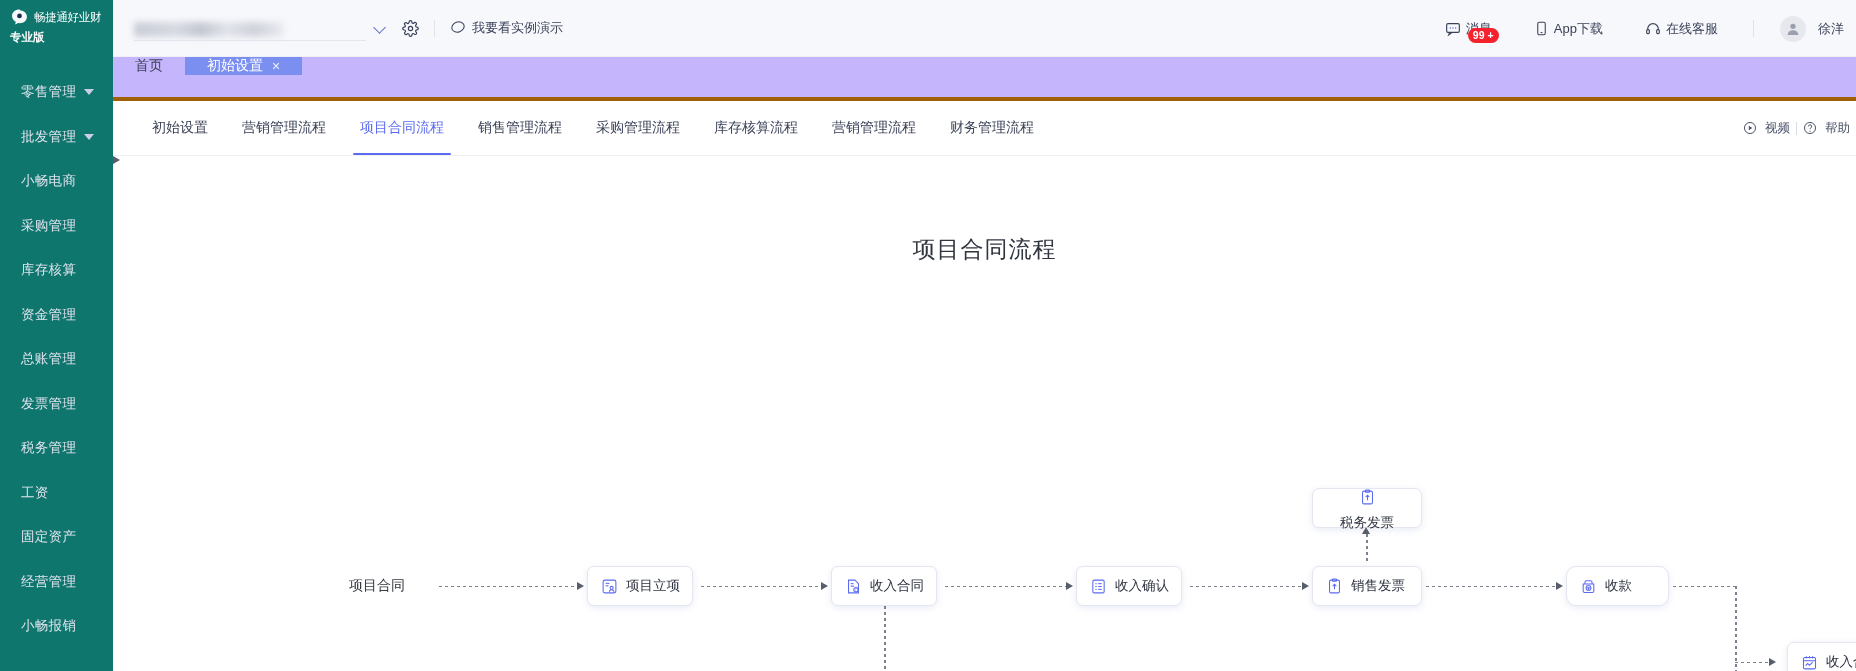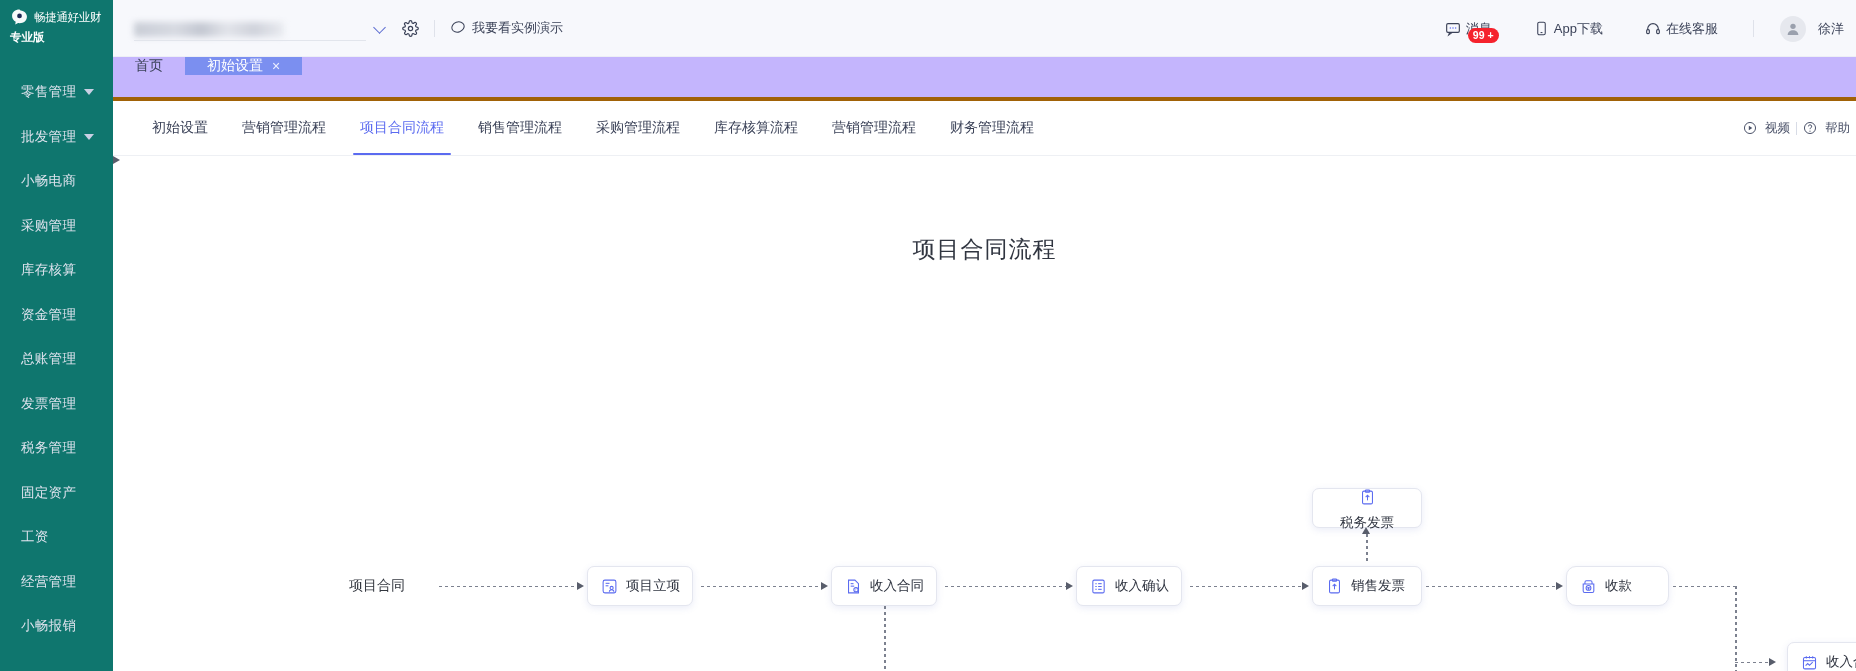--- a/index.html
+++ b/index.html
@@ -219,24 +219,24 @@
         <div class="side-item">
           <span>总账管理</span>
         </div>
         <div class="side-item">
           <span>发票管理</span>
         </div>
         <div class="side-item">
           <span>税务管理</span>
         </div>
         <div class="side-item">
+          <span>工资</span>
+        </div>
+        <div class="side-item">
           <span>固定资产</span>
-        </div>
-        <div class="side-item">
-          <span>工资</span>
         </div>
         <div class="side-item">
           <span>经营管理</span>
         </div>
         <div class="side-item">
           <span>小畅报销</span>
         </div>
       </nav>
   </aside>
 

